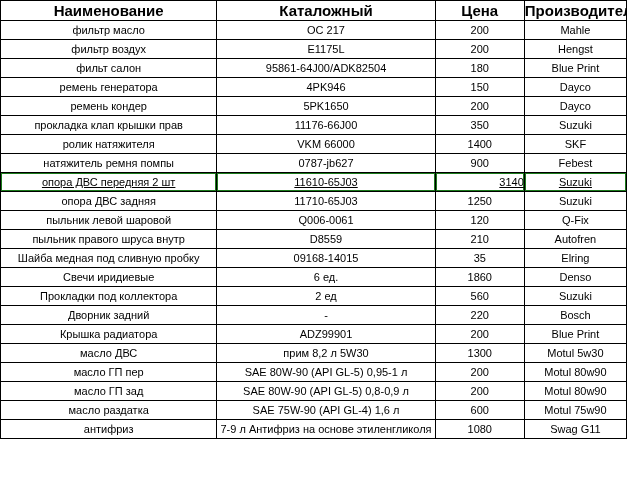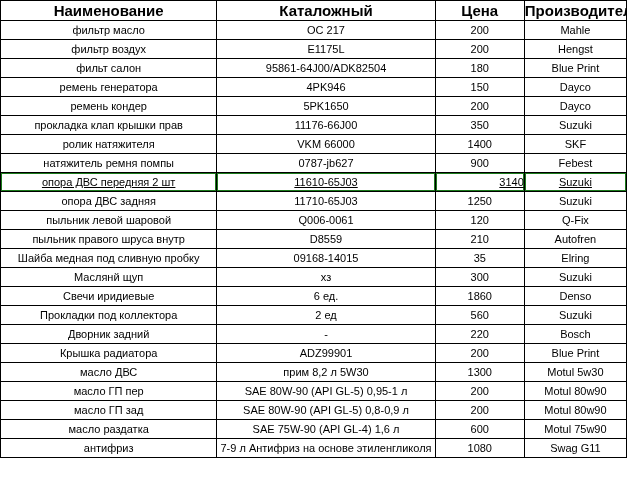--- a/index.html
+++ b/index.html
@@ -138,26 +138,20 @@
         <td>210</td>
         <td>Autofren</td>
       </tr>
       <tr>
         <td>Шайба медная под сливную пробку</td>
         <td>09168-14015</td>
         <td>35</td>
         <td>Elring</td>
       </tr>
       <tr>
-        <td>Маслянй щуп</td>
-        <td>хз</td>
-        <td>300</td>
-        <td>Suzuki</td>
-      </tr>
-      <tr>
         <td>Свечи иридиевые</td>
         <td>6 ед.</td>
         <td>1860</td>
         <td>Denso</td>
       </tr>
       <tr>
         <td>Прокладки под коллектора</td>
         <td>2 ед</td>
         <td>560</td>
         <td>Suzuki</td>

